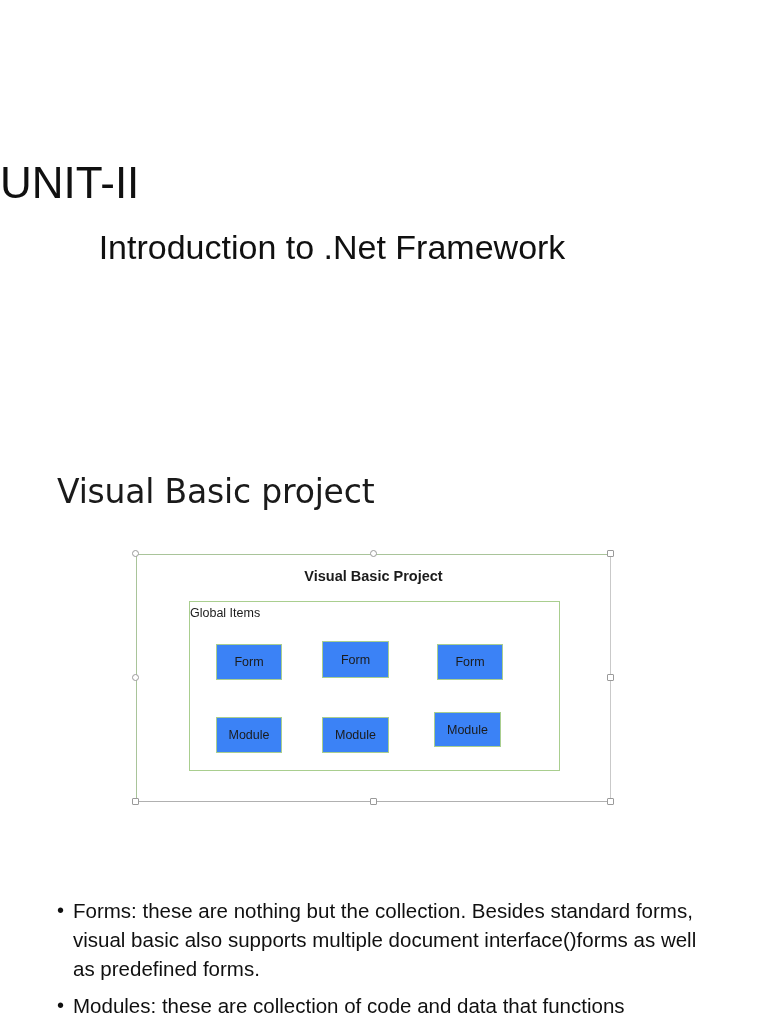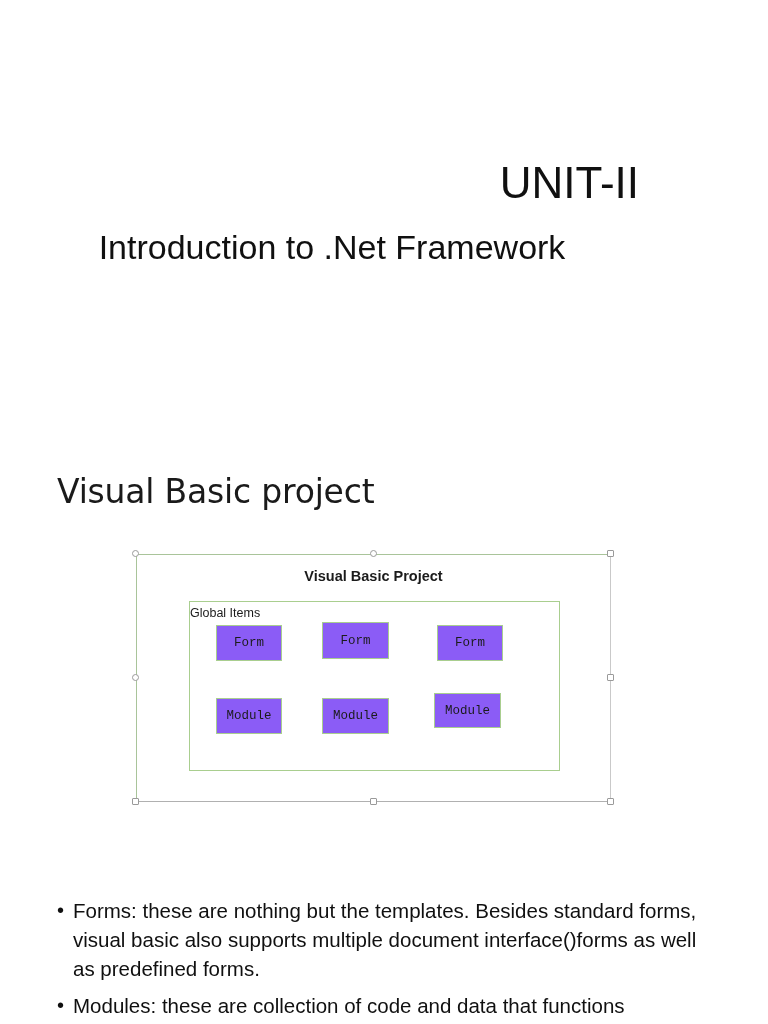--- a/index.html
+++ b/index.html
@@ -16,21 +16,21 @@
     color: #000000;
     -webkit-font-smoothing: antialiased;
   }
 
   
   .slide-title {
     position: absolute;
     left: 0;
     top: 158px;
     width: 639px;
-    text-align: right;
+    text-align: left;
     font-size: 44px;
     line-height: 1.12;
     font-weight: 400;
     letter-spacing: 0px;
     color: #101010;
     font-family: "Liberation Sans", sans-serif;
   }
   .slide-subtitle {
     position: absolute;
     left: 0;
@@ -138,27 +138,28 @@
     text-align: left;
     font-size: 12.5px;
     font-weight: 400;
     color: #1b1b1b;
     font-family: "Liberation Sans", sans-serif;
   }
   .item-box {
     position: absolute;
     border: 1px solid #a9ce8f;
     box-sizing: border-box;
-    background: #8b5cf6;
+    background: #3b82f6;
     display: flex;
     align-items: center;
     justify-content: center;
     font-size: 12.5px;
     color: #1b1b1b;
-    font-family: Liberation Mono, monospace;
+    font-family: Liberation Sans, sans-serif;
+    margin-top: 19px;
   }
   
   .ib-f1 { left: 80px;  top: 71px;  width: 66px; height: 36px; }
   .ib-f2 { left: 186px; top: 68px;  width: 67px; height: 37px; }
   .ib-f3 { left: 301px; top: 71px;  width: 66px; height: 36px; }
   
   .ib-m1 { left: 80px;  top: 144px; width: 66px; height: 36px; }
   .ib-m2 { left: 186px; top: 144px; width: 67px; height: 36px; }
   .ib-m3 { left: 298px; top: 139px; width: 67px; height: 35px; }
 
@@ -224,21 +225,21 @@
   <div class="handle h-mr sq"></div>
   <div class="handle h-bl sq"></div>
   <div class="handle h-bc sq"></div>
   <div class="handle h-br sq"></div>
 </div>
 
 <div class="bullets">
 
   <div class="bullet">
     <span class="bullet-marker">•</span>
-    <span class="bullet-text">Forms: these are nothing but the templates. Besides standard forms, visual basic also supports multiple document interface()forms as well as predefined forms.</span>
+    <span class="bullet-text">Forms: these are nothing but the collection. Besides standard forms, visual basic also supports multiple document interface()forms as well as predefined forms.</span>
   </div>
 
   <div class="bullet">
     <span class="bullet-marker">•</span>
     <span class="bullet-text">Modules: these are collection of code and data that functions something like objects in object oriented programming. Using</span>
   </div>
 
 </div>
 
 </body></html>

